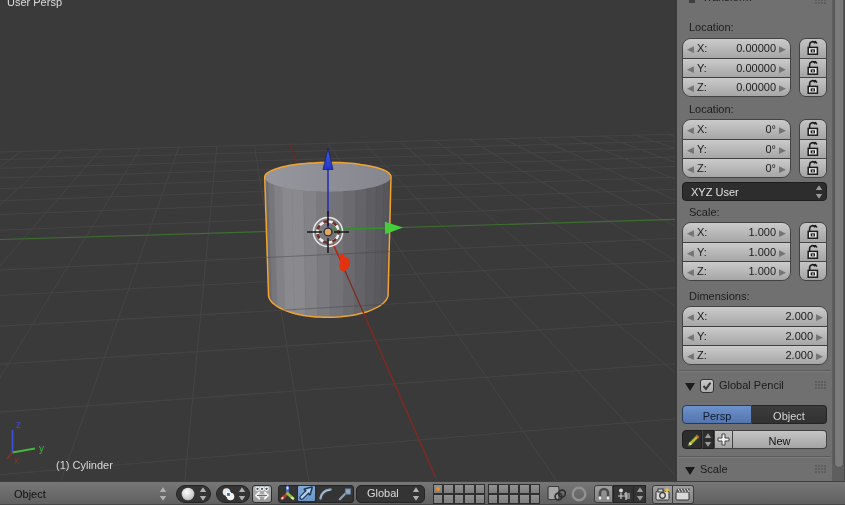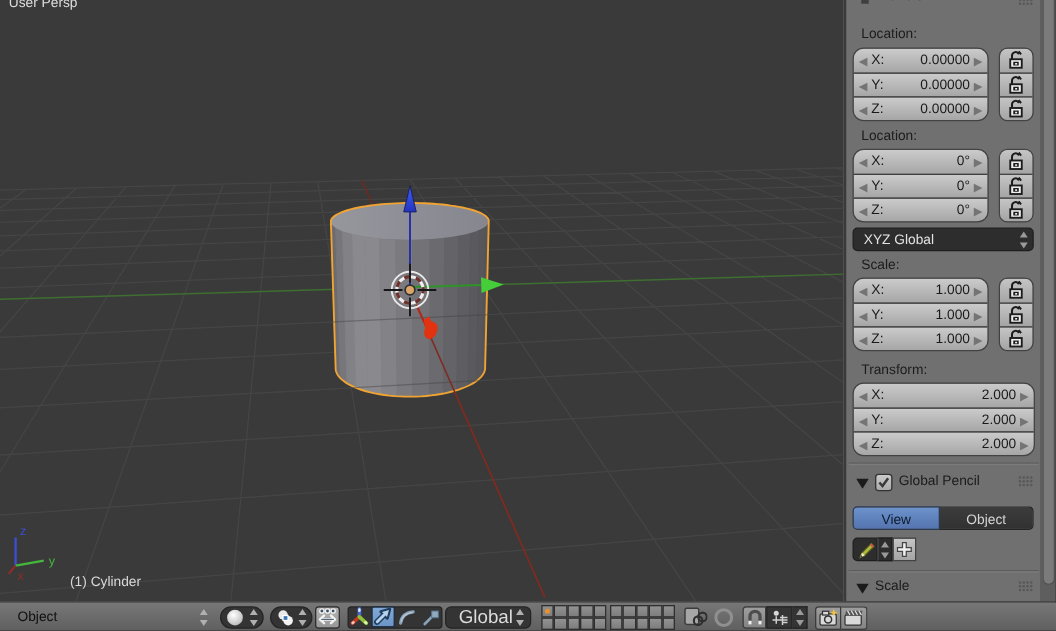--- a/index.html
+++ b/index.html
@@ -169,21 +169,21 @@
         <svg width="16" height="17" viewBox="0 0 16 17" style="position:absolute;left:5px;top:0.5px">
 <path d="M4.6,7.4 V4.6 A2.9,2.9 0 0 1 9.6,2.6 l1.4,-1.2" fill="none" stroke="#1c1c1c" stroke-width="1.6"></path>
 <path d="M9.9,1.2 l2.0,2.3" stroke="#1c1c1c" stroke-width="1.6"></path>
 <rect x="3.2" y="7.4" width="9.2" height="6.8" fill="#efefef" stroke="#1c1c1c" stroke-width="1.5"></rect>
 <rect x="5.6" y="9.4" width="4.4" height="3" fill="#1c1c1c"></rect>
 <rect x="7.1" y="10.4" width="1.6" height="1.3" fill="#efefef"></rect>
 </svg>
       </div>
     </div>
     <div style="position:absolute;left:5px;top:182px;width:145px;height:19px;border-radius:4px;background:#2d2d2d;border:1px solid #1e1e1e;box-sizing:border-box">
-<span style="position:absolute;left:8px;top:2.5px;color:#e2e2e2;font-size:11px;line-height:13px">XYZ Global</span>
+<span style="position:absolute;left:8px;top:2.5px;color:#e2e2e2;font-size:11px;line-height:13px">XYZ User</span>
     </div>
     <svg width="10" height="18" style="position:absolute;left:137px;top:182.5px">
 <polygon points="1.8,7.0 8.2,7.0 5,2.2" fill="#9a9a9a"></polygon>
 <polygon points="1.8,11.0 8.2,11.0 5,15.8" fill="#9a9a9a"></polygon>
     </svg>
     <div style="position:absolute;left:12px;top:206px;color:#1c1c1c;font-size:11px;line-height:12px">Scale:</div>
     <div style="position:absolute;left:5px;top:222px;width:107px;height:57px;border-radius:9px;border:1px solid #434343;overflow:hidden;box-sizing:content-box">
       <div style="position:relative;width:100%;height:19px;box-sizing:border-box;background:linear-gradient(#cbcbcb,#a6a6a6)">
 <span style="position:absolute;left:4px;top:5px;color:#747474;font-size:9px;line-height:10px">◀</span>
 <span style="position:absolute;right:4px;top:5px;color:#747474;font-size:9px;line-height:10px">▶</span>
@@ -225,21 +225,21 @@
       <div style="position:relative;width:100%;height:19px;border-top:1px solid #464646;box-sizing:border-box;background:linear-gradient(#c5c5c5,#a4a4a4)">
         <svg width="16" height="17" viewBox="0 0 16 17" style="position:absolute;left:5px;top:0.5px">
 <path d="M4.6,7.4 V4.6 A2.9,2.9 0 0 1 9.6,2.6 l1.4,-1.2" fill="none" stroke="#1c1c1c" stroke-width="1.6"></path>
 <path d="M9.9,1.2 l2.0,2.3" stroke="#1c1c1c" stroke-width="1.6"></path>
 <rect x="3.2" y="7.4" width="9.2" height="6.8" fill="#efefef" stroke="#1c1c1c" stroke-width="1.5"></rect>
 <rect x="5.6" y="9.4" width="4.4" height="3" fill="#1c1c1c"></rect>
 <rect x="7.1" y="10.4" width="1.6" height="1.3" fill="#efefef"></rect>
 </svg>
       </div>
     </div>
-    <div style="position:absolute;left:12px;top:290px;color:#1c1c1c;font-size:11px;line-height:12px">Transform:</div>
+    <div style="position:absolute;left:12px;top:290px;color:#1c1c1c;font-size:11px;line-height:12px">Dimensions:</div>
     <div style="position:absolute;left:5px;top:306px;width:144px;height:57px;border-radius:9px;border:1px solid #434343;overflow:hidden;box-sizing:content-box">
       <div style="position:relative;width:100%;height:19px;box-sizing:border-box;background:linear-gradient(#cbcbcb,#a6a6a6)">
 <span style="position:absolute;left:4px;top:5px;color:#747474;font-size:9px;line-height:10px">◀</span>
 <span style="position:absolute;right:4px;top:5px;color:#747474;font-size:9px;line-height:10px">▶</span>
 <span style="position:absolute;left:14px;top:3px;color:#1a1a1a;font-size:11px;line-height:13px">X:</span>
 <span style="position:absolute;right:14px;top:3px;color:#1a1a1a;font-size:11px;line-height:13px">2.000</span>
 </div>
       <div style="position:relative;width:100%;height:19px;border-top:1px solid #3f3f3f;box-sizing:border-box;background:linear-gradient(#cbcbcb,#a6a6a6)">
 <span style="position:absolute;left:4px;top:5px;color:#747474;font-size:9px;line-height:10px">◀</span>
 <span style="position:absolute;right:4px;top:5px;color:#747474;font-size:9px;line-height:10px">▶</span>
@@ -272,41 +272,43 @@
       <div style="position:absolute;left:0px;top:3px;width:1.6px;height:1.6px;background:#585858;border-radius:1px"></div>
       <div style="position:absolute;left:3px;top:3px;width:1.6px;height:1.6px;background:#585858;border-radius:1px"></div>
       <div style="position:absolute;left:6px;top:3px;width:1.6px;height:1.6px;background:#585858;border-radius:1px"></div>
       <div style="position:absolute;left:9px;top:3px;width:1.6px;height:1.6px;background:#585858;border-radius:1px"></div>
       <div style="position:absolute;left:0px;top:6px;width:1.6px;height:1.6px;background:#585858;border-radius:1px"></div>
       <div style="position:absolute;left:3px;top:6px;width:1.6px;height:1.6px;background:#585858;border-radius:1px"></div>
       <div style="position:absolute;left:6px;top:6px;width:1.6px;height:1.6px;background:#585858;border-radius:1px"></div>
       <div style="position:absolute;left:9px;top:6px;width:1.6px;height:1.6px;background:#585858;border-radius:1px"></div>
     </div>
     <div style="position:absolute;left:5px;top:405px;width:70px;height:19px;border-radius:4px 0 0 4px;background:linear-gradient(#6c92cc,#5474ae);border:1px solid #2a3a55;box-sizing:border-box;text-align:center">
-<span style="color:#0d1a2e;font-size:11px;line-height:17px">View</span></div>
+<span style="color:#0d1a2e;font-size:11px;line-height:17px">Persp</span></div>
     <div style="position:absolute;left:75px;top:405px;width:75px;height:19px;border-radius:0 4px 4px 0;background:linear-gradient(#3c3c3c,#313131);border:1px solid #242424;border-left:none;box-sizing:border-box;text-align:center">
 <span style="color:#d5d5d5;font-size:11px;line-height:17px">Object</span></div>
     <div style="position:absolute;left:5px;top:430px;width:20px;height:19px;border-radius:4px 0 0 4px;background:#2d2d2d;border:1px solid #1e1e1e;box-sizing:border-box">
 <svg width="17" height="17" viewBox="0 0 17 17" style="position:absolute;left:2px;top:1px">
 <path d="M3,14 L4.6,10.2 L12,2.8 L14.2,5 L6.8,12.4 Z" fill="#b2bc3c" stroke="#5f6620" stroke-width="0.9"></path>
 <path d="M12,2.8 L14.2,5 L13,6.2 L10.8,4 Z" fill="#d0554a"></path>
 <path d="M3,14 L4.6,10.2 L6.8,12.4 Z" fill="#f2eecb"></path>
 <path d="M3,14 L3.9,12 L5,13.2 Z" fill="#3a3a2a"></path>
       </svg>
     </div>
     <div style="position:absolute;left:25px;top:430px;width:12px;height:19px;background:#2d2d2d;border:1px solid #1e1e1e;border-left:1px solid #454545;box-sizing:border-box"></div>
     <svg width="10" height="18" style="position:absolute;left:25.5px;top:430.5px">
 <polygon points="1.8,7.0 8.2,7.0 5,2.2" fill="#9a9a9a"></polygon>
 <polygon points="1.8,11.0 8.2,11.0 5,15.8" fill="#9a9a9a"></polygon>
     </svg>
     <div style="position:absolute;left:37px;top:430px;width:19px;height:19px;background:linear-gradient(#c5c5c5,#a4a4a4);border:1px solid #434343;box-sizing:border-box">
 <svg width="13" height="13" viewBox="0 0 13 13" style="position:absolute;left:2px;top:2px">
         <path d="M5,1 h3 v4 h4 v3 h-4 v4 h-3 v-4 h-4 v-3 h4 Z" fill="#f0f0f0" stroke="#454545" stroke-width="1"></path>
       </svg>
     </div>
+    <div style="position:absolute;left:56px;top:430px;width:94px;height:19px;border-radius:0 4px 4px 0;background:linear-gradient(#c5c5c5,#a4a4a4);border:1px solid #434343;border-left:none;box-sizing:border-box;text-align:center">
+<span style="color:#111;font-size:11px;line-height:17px">New</span></div>
     <div style="position:absolute;left:2px;top:456px;width:152px;height:1px;background:#5c5c5c"></div>
     <div style="position:absolute;left:2px;top:457px;width:152px;height:1px;background:#7c7c7c"></div>
     <svg width="10" height="9" style="position:absolute;left:8px;top:466px">
       <polygon points="0,1 10,1 5,9" fill="#1b1b1b"></polygon>
     </svg>
     <div style="position:absolute;left:23px;top:463px;color:#1b1b1b;font-size:11px">Scale</div>
     <div style="position:absolute;left:138px;top:465px;width:12px;height:9px">
       <div style="position:absolute;left:0px;top:0px;width:1.6px;height:1.6px;background:#585858;border-radius:1px"></div>
       <div style="position:absolute;left:3px;top:0px;width:1.6px;height:1.6px;background:#585858;border-radius:1px"></div>
       <div style="position:absolute;left:6px;top:0px;width:1.6px;height:1.6px;background:#585858;border-radius:1px"></div>
@@ -383,21 +385,21 @@
     </svg>
     <svg width="16" height="16" style="position:absolute;left:318px;top:3.5px">
 <path d="M2.5,12.5 Q3.5,4.5 12.5,3.5" fill="none" stroke="#8aa2b8" stroke-width="2.6" stroke-linecap="round"></path>
 <path d="M2.9,11.5 Q4,5 12,3.9" fill="none" stroke="#b9cbdc" stroke-width="0.9"></path>
     </svg>
     <svg width="16" height="16" style="position:absolute;left:336.5px;top:3.5px">
 <line x1="2.8" y1="13.2" x2="9.5" y2="6.5" stroke="#8aa2b8" stroke-width="2.2" stroke-linecap="round"></line>
 <rect x="8.3" y="2.8" width="5.4" height="5.4" fill="#91a9be" stroke="#55718a" stroke-width="0.8"></rect>
     </svg>
     <div style="position:absolute;left:356px;top:2.5px;width:69px;height:18px;border-radius:5px;background:#343434;border:1px solid #242424;box-sizing:border-box">
-<span style="position:absolute;left:10px;top:1px;color:#dcdcdc;font-size:15px;line-height:13px">Global</span>
+<span style="position:absolute;left:10px;top:1px;color:#dcdcdc;font-size:11px;line-height:13px">Global</span>
     </div>
     <svg width="10" height="18" style="position:absolute;left:411px;top:2.5px">
 <polygon points="1.8,7.0 8.2,7.0 5,2.2" fill="#b0b0b0"></polygon>
 <polygon points="1.8,11.0 8.2,11.0 5,15.8" fill="#b0b0b0"></polygon>
     </svg>
     <div style="position:absolute;left:433px;top:1.5px;width:53px;height:21px">
       <div style="position:absolute;left:0.0px;top:0.0px;width:10.4px;height:10.4px;background:linear-gradient(#929292,#7d7d7d);border:1px solid #2f2f2f;box-sizing:border-box">
         <div style="position:absolute;left:2.4px;top:2.4px;width:4px;height:4px;border-radius:2px;background:#e8902c"></div>
       </div>
       <div style="position:absolute;left:10.4px;top:0.0px;width:10.4px;height:10.4px;background:linear-gradient(#929292,#7d7d7d);border:1px solid #2f2f2f;box-sizing:border-box"></div>

